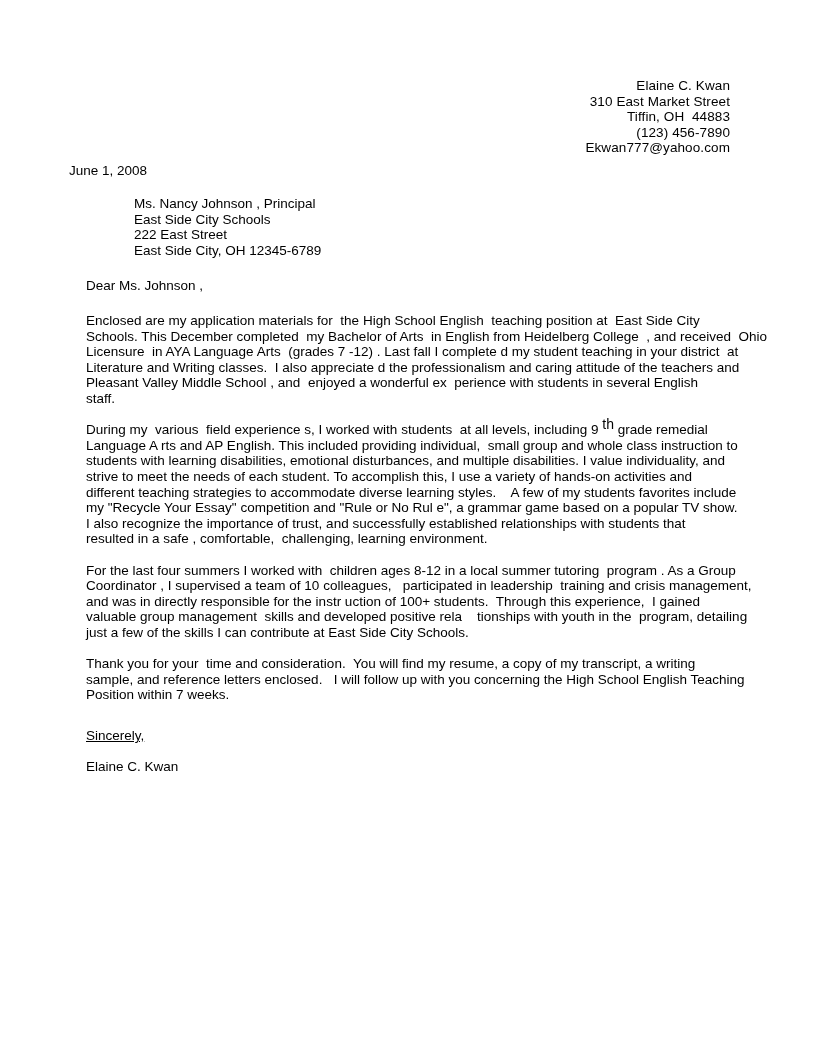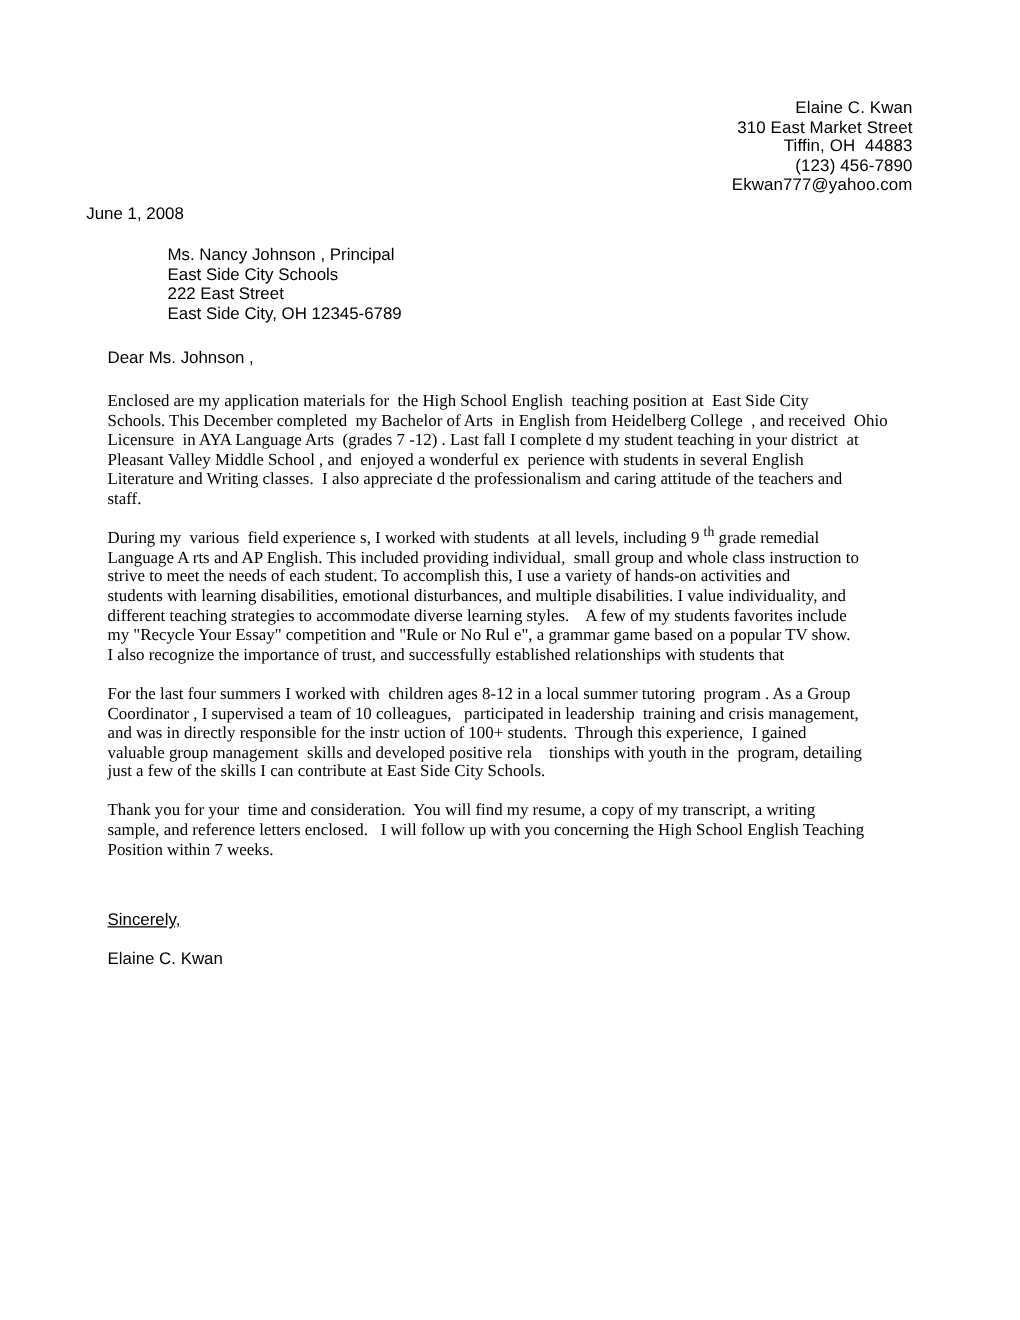--- a/index.html
+++ b/index.html
@@ -73,28 +73,27 @@
   .body-block {
     position: absolute;
     left: 86px;
     top: 313px;
     width: 648px;
     font-size: 13.5px;
     line-height: 15.6px;
   }
   .para {
     margin: 0 0 15.6px 0;
-    font-family: Liberation Serif, serif;
   }
   .para .ln {
     display: block;
     white-space: pre;
   }
   sup {
-    font-size: 11px;
+    font-size: 14px;
     vertical-align: super;
     line-height: 0;
   }
 
   
   .closing-block {
     position: absolute;
     left: 86px;
     top: 728px;
     font-size: 13.5px;
@@ -130,33 +129,34 @@
   </div>
 
   <div class="salutation">Dear Ms. Johnson ,</div>
 
   <div class="body-block">
 
     <p class="para">
       <span class="ln">Enclosed are my application materials for  the High School English  teaching position at  East Side City</span>
       <span class="ln">Schools. This December completed  my Bachelor of Arts  in English from Heidelberg College  , and received  Ohio</span>
       <span class="ln">Licensure  in AYA Language Arts  (grades 7 -12) . Last fall I complete d my student teaching in your district  at</span>
+      <span class="ln">Literature and Writing classes.  I also appreciate d the professionalism and caring attitude of the teachers and</span>
       <span class="ln">Pleasant Valley Middle School , and  enjoyed a wonderful ex  perience with students in several English</span>
-      <span class="ln">Literature and Writing classes.  I also appreciate d the professionalism and caring attitude of the teachers and</span>
       <span class="ln">staff.</span>
     </p>
 
     <p class="para">
       <span class="ln">During my  various  field experience s, I worked with students  at all levels, including 9 <sup>th</sup> grade remedial</span>
       <span class="ln">Language A rts and AP English. This included providing individual,  small group and whole class instruction to</span>
+      <span class="ln">students with learning disabilities, emotional disturbances, and multiple disabilities. I value individuality, and</span>
       <span class="ln">strive to meet the needs of each student. To accomplish this, I use a variety of hands-on activities and</span>
-      <span class="ln">students with learning disabilities, emotional disturbances, and multiple disabilities. I value individuality, and</span>
       <span class="ln">different teaching strategies to accommodate diverse learning styles.    A few of my students favorites include</span>
       <span class="ln">my "Recycle Your Essay" competition and "Rule or No Rul e", a grammar game based on a popular TV show.</span>
       <span class="ln">I also recognize the importance of trust, and successfully established relationships with students that</span>
+      <span class="ln">resulted in a safe , comfortable,  challenging, learning environment.</span>
     </p>
 
     <p class="para">
       <span class="ln">For the last four summers I worked with  children ages 8-12 in a local summer tutoring  program . As a Group</span>
       <span class="ln">Coordinator , I supervised a team of 10 colleagues,   participated in leadership  training and crisis management,</span>
       <span class="ln">and was in directly responsible for the instr uction of 100+ students.  Through this experience,  I gained</span>
       <span class="ln">valuable group management  skills and developed positive rela    tionships with youth in the  program, detailing</span>
       <span class="ln">just a few of the skills I can contribute at East Side City Schools.</span>
     </p>
 

